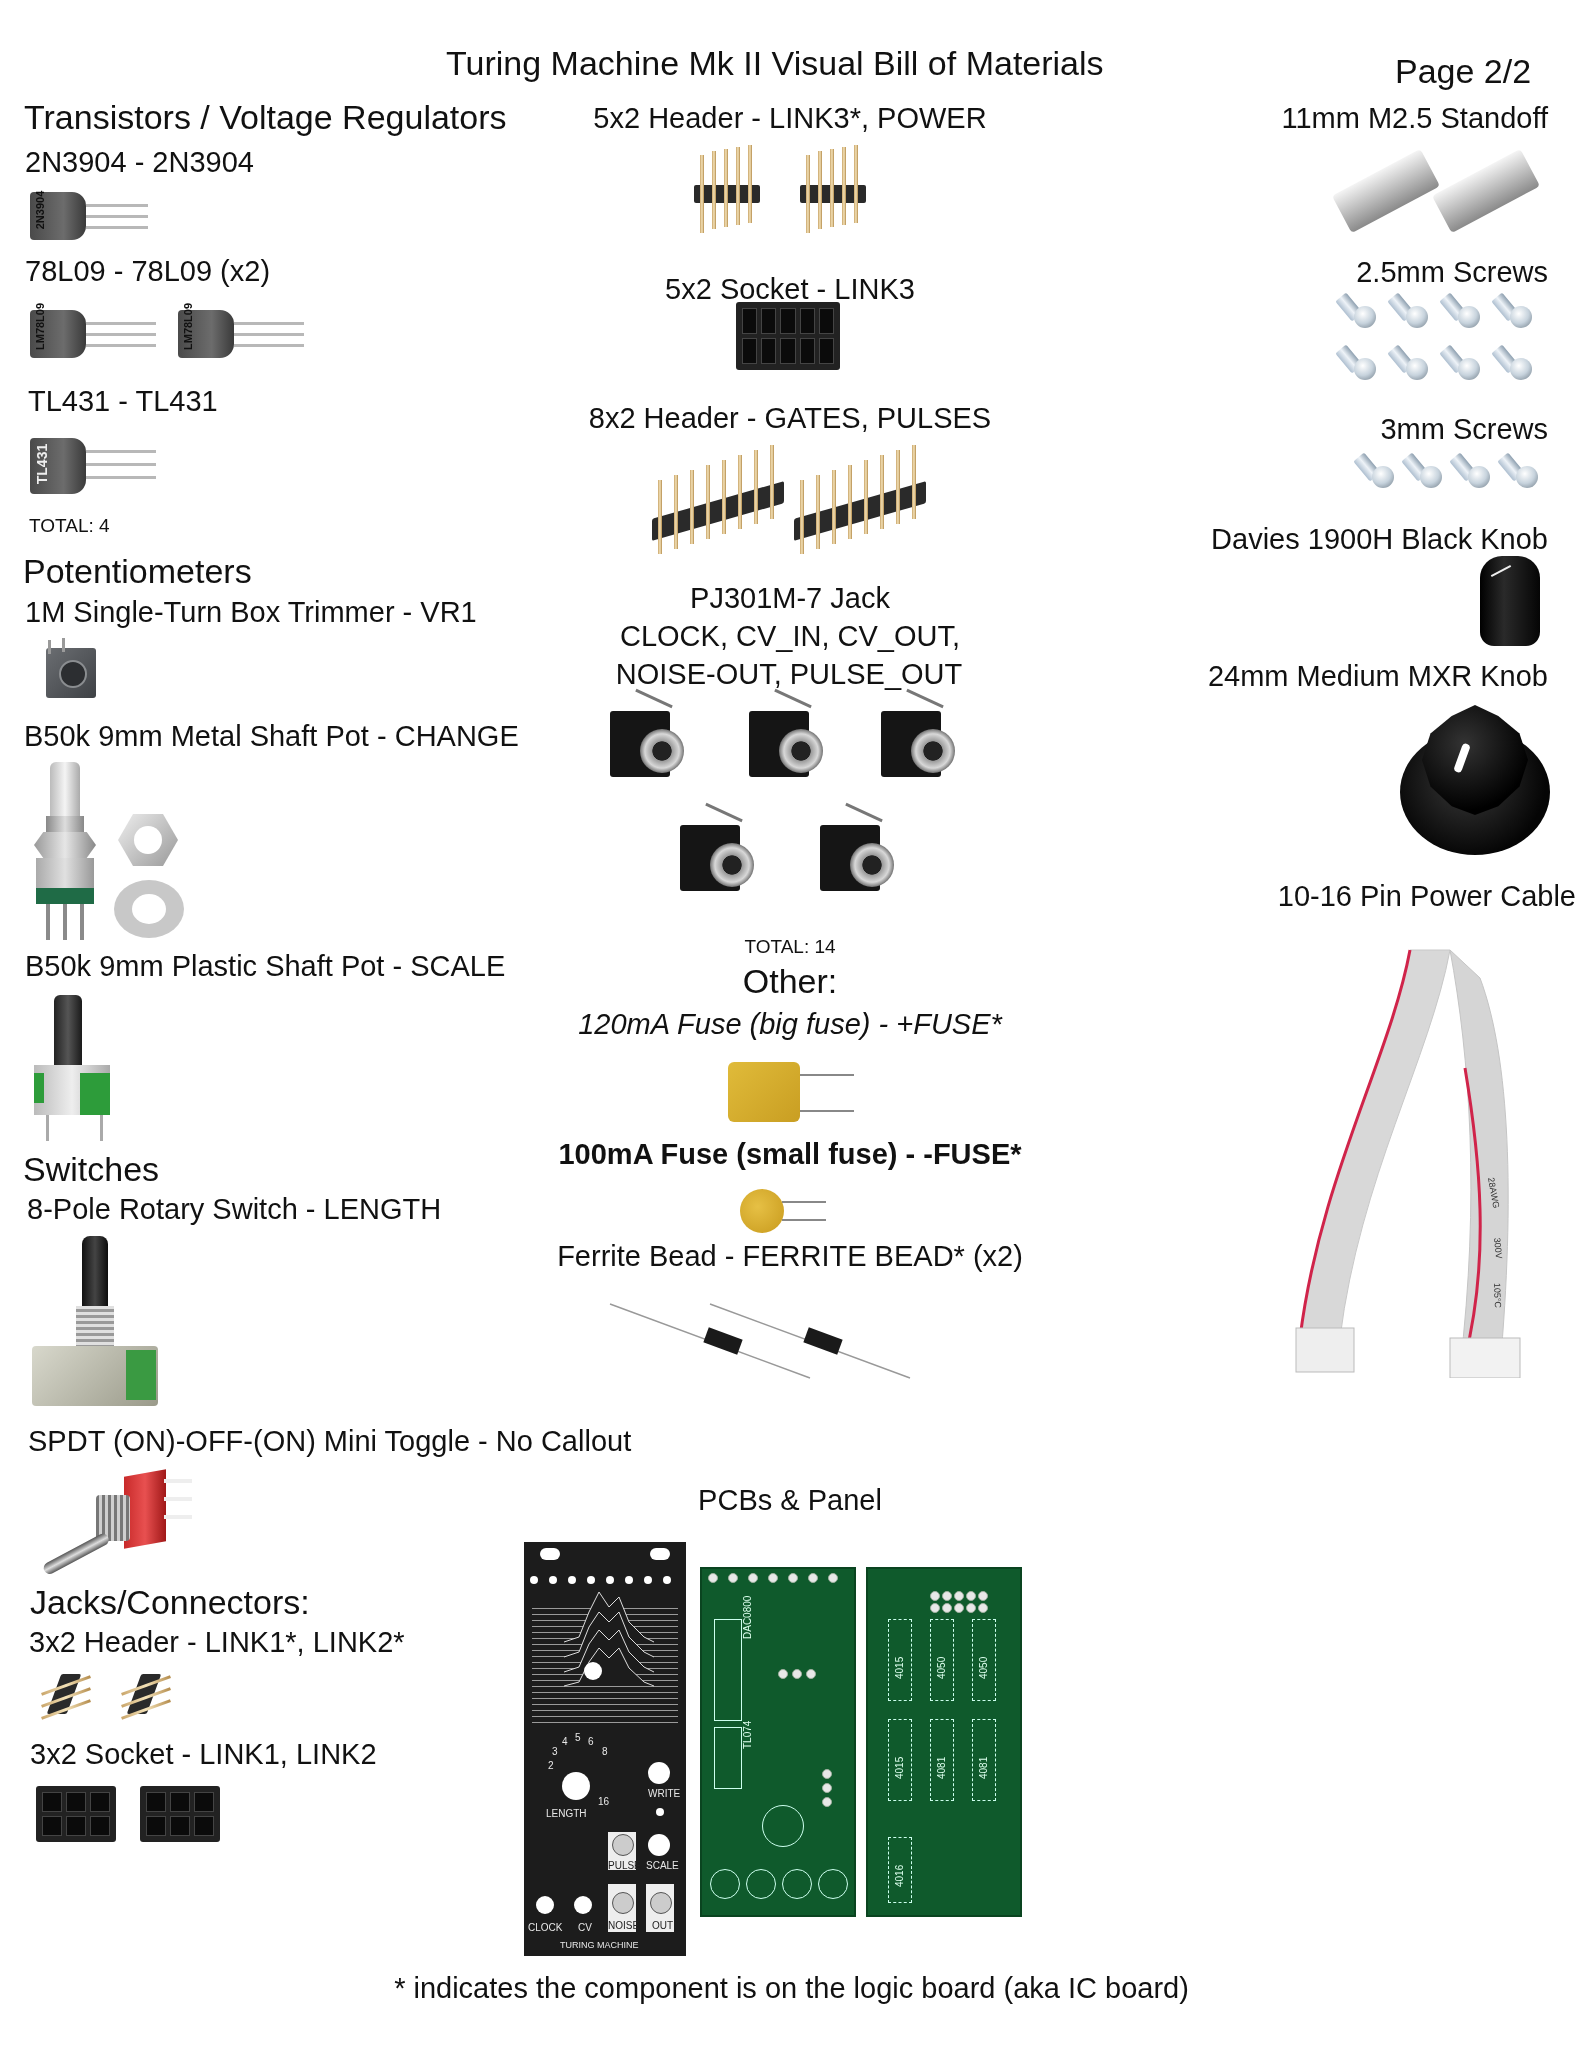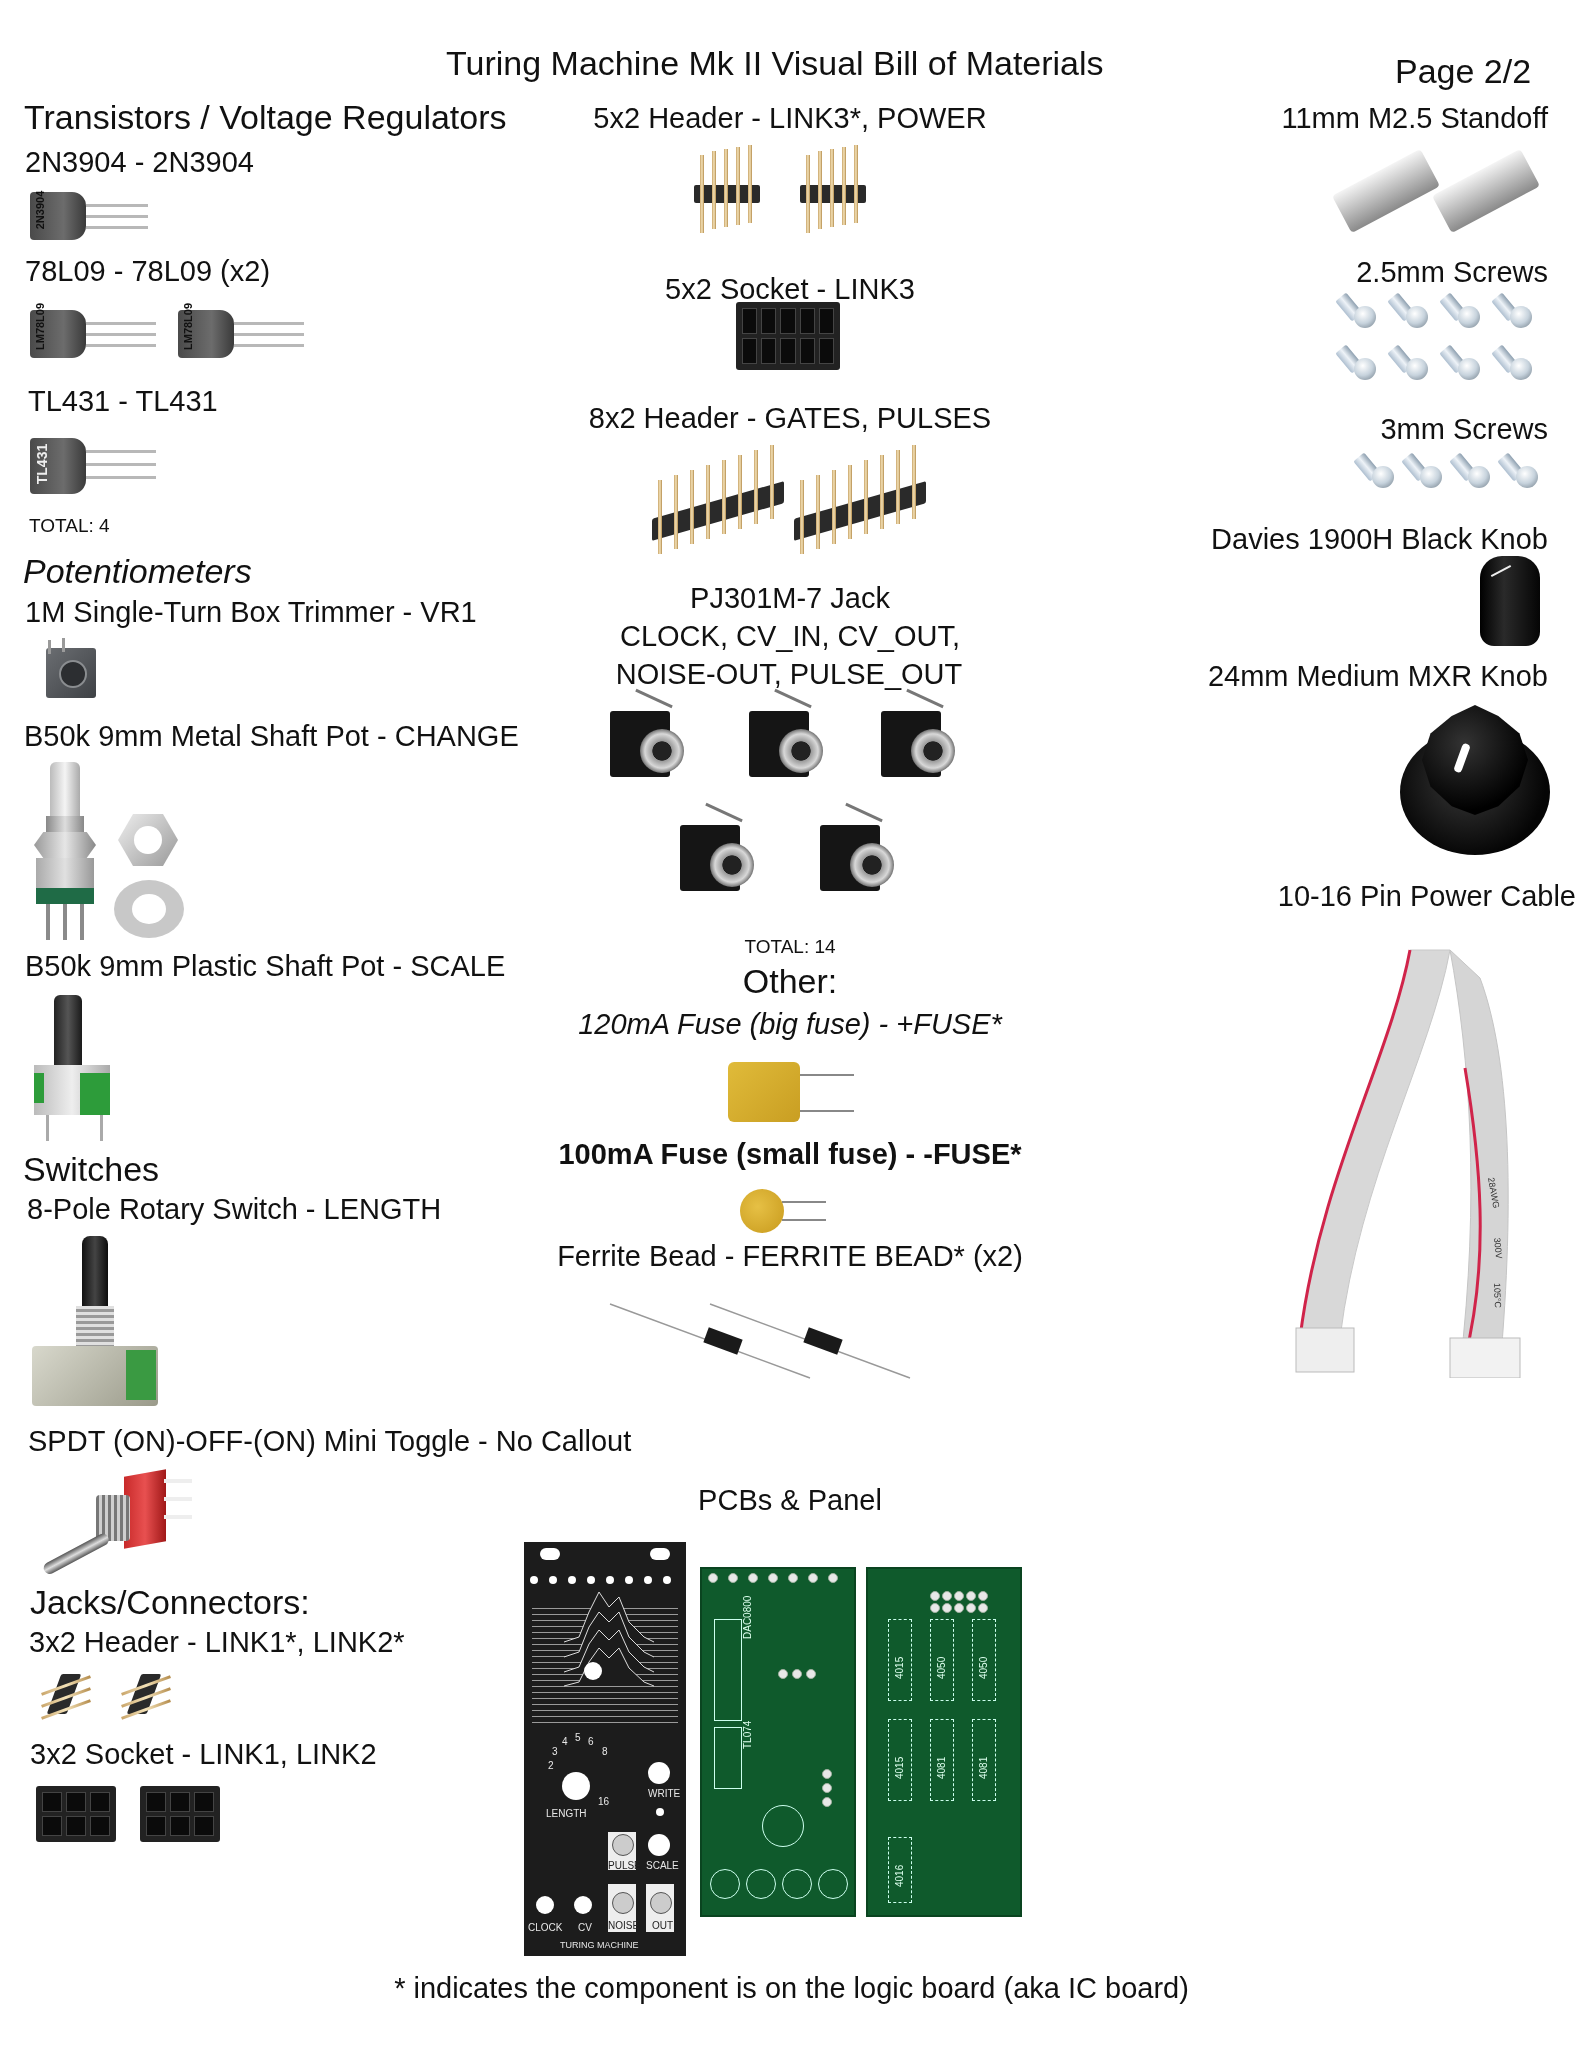--- a/index.html
+++ b/index.html
@@ -89,21 +89,21 @@
   <div class="to92" style="left:30px; top:438px;">
     <div class="body" style="height:56px;">
         <span style="color:#eee; top:48px; font-size:14px;">TL431</span>
       </div>
     <div class="lead" style="top:12px"></div>
       <div class="lead" style="top:25px"></div>
       <div class="lead" style="top:38px"></div>
   </div>
   <div class="abs t-total" style="left:29px; top:515px;">TOTAL: 4</div>
 
-  <div class="abs t-sec" style="left:23px; top:552px;font-style:italic;">Potentiometers</div>
+  <div class="abs t-sec" style="left:23px; top:552px;">Potentiometers</div>
   <div class="abs t-item" style="left:25px; top:596px;">1M Single-Turn Box Trimmer - VR1</div>
   <div class="abs" style="left:34px; top:640px; width:70px; height:60px;">
     <div style="position:absolute; left:12px; top:8px; width:50px; height:50px; background:linear-gradient(135deg,#6b6e72,#3e4145); border-radius:3px;"></div>
     <div style="position:absolute; left:25px; top:20px; width:24px; height:24px; border-radius:50%; background:#2c2e31; border:2px solid #8a8d90;"></div>
     <div style="position:absolute; left:14px; top:0; width:3px; height:14px; background:#9a9a9a;"></div>
     <div style="position:absolute; left:28px; top:-2px; width:3px; height:14px; background:#9a9a9a;"></div>
   </div>
 
   <div class="abs t-item" style="left:24px; top:720px;">B50k 9mm Metal Shaft Pot - CHANGE</div>
   <div class="abs" style="left:28px; top:762px; width:170px; height:180px;">

